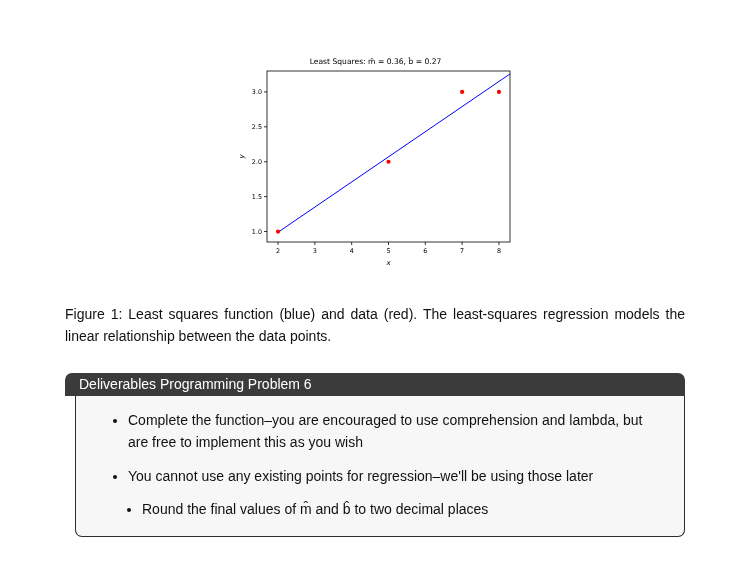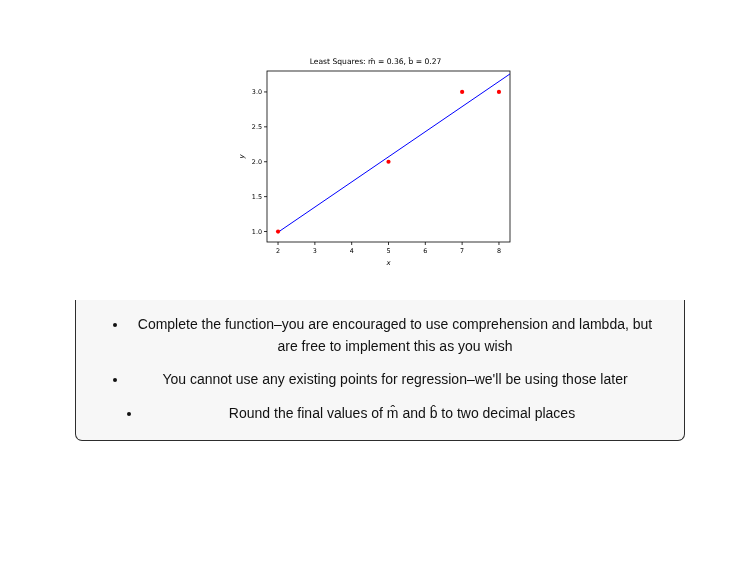--- a/index.html
+++ b/index.html
@@ -43,21 +43,20 @@
     border: 1.5px solid #2d2d2d;
     border-top: none;
     border-radius: 0 0 7px 7px;
     padding: 14px 18px 15px 0;
   }
   .deliv-body ul {
     list-style: disc;
     padding-left: 52px;
     padding-right: 4px;
     max-width: 592px;
-    text-align: center;
   }
   .deliv-body li {
     font-size: 14px;
     line-height: 1.55;
     margin-bottom: 12px;
     color: #111;
   }
   .deliv-body li:last-child { margin-bottom: 0; margin-left: 14px; }
 </style>
 </head>
@@ -96,22 +95,24 @@
         <text x="155.5" y="211" text-anchor="middle" font-size="7" font-style="italic">x</text>
         <text x="11" y="102.5" text-anchor="middle" font-size="7" font-style="italic" transform="rotate(-90 11 102.5)">y</text>
         <line x1="45.04545454545455" y1="178.22857142857143" x2="277" y2="19.93142857142854" stroke="#0000ff" stroke-width="1"></line>
         <circle cx="45.04545454545455" cy="177.53061224489795" r="2.1" fill="#ff0000"></circle>
         <circle cx="155.5" cy="107.73469387755101" r="2.1" fill="#ff0000"></circle>
         <circle cx="229.13636363636363" cy="37.93877551020407" r="2.1" fill="#ff0000"></circle>
         <circle cx="265.95454545454544" cy="37.93877551020407" r="2.1" fill="#ff0000"></circle>
       </svg>
   </div>
 
+  <p class="caption">Figure 1: Least squares function (blue) and data (red). The least-squares regression models the linear relationship between the data points.</p>
 
   <div class="deliv-box">
+    <div class="deliv-header">Deliverables Programming Problem 6</div>
     <div class="deliv-body">
       <ul>
           <li>Complete the function–you are encouraged to use comprehension and lambda, but are free to implement this as you wish</li>
           <li>You cannot use any existing points for regression–we'll be using those later</li>
           <li>Round the final values of m̂ and b̂ to two decimal places</li>
         </ul>
     </div>
   </div>
 
 </div>

